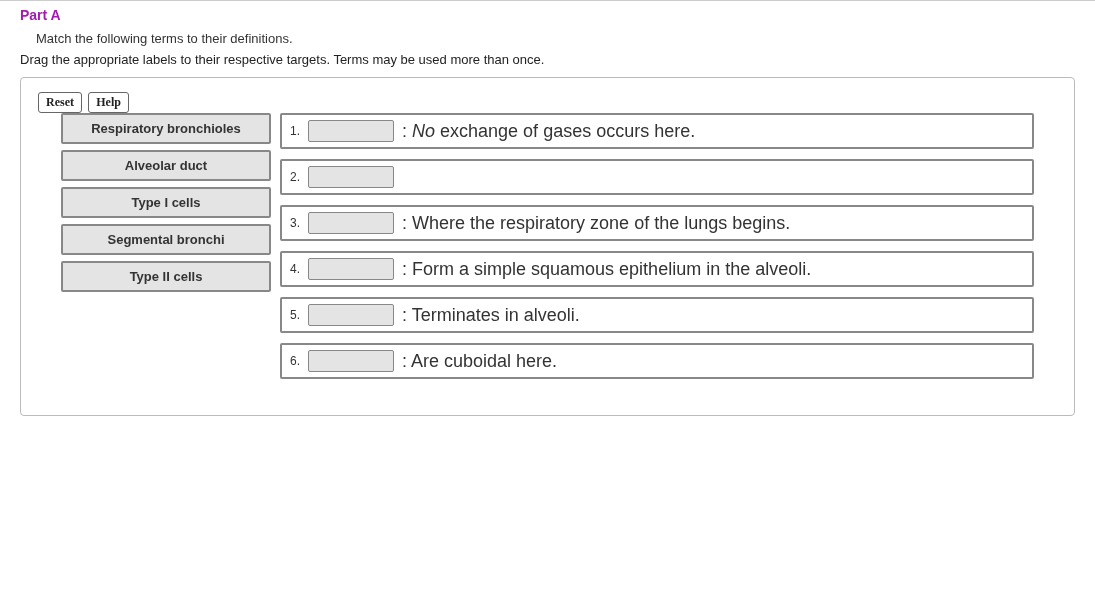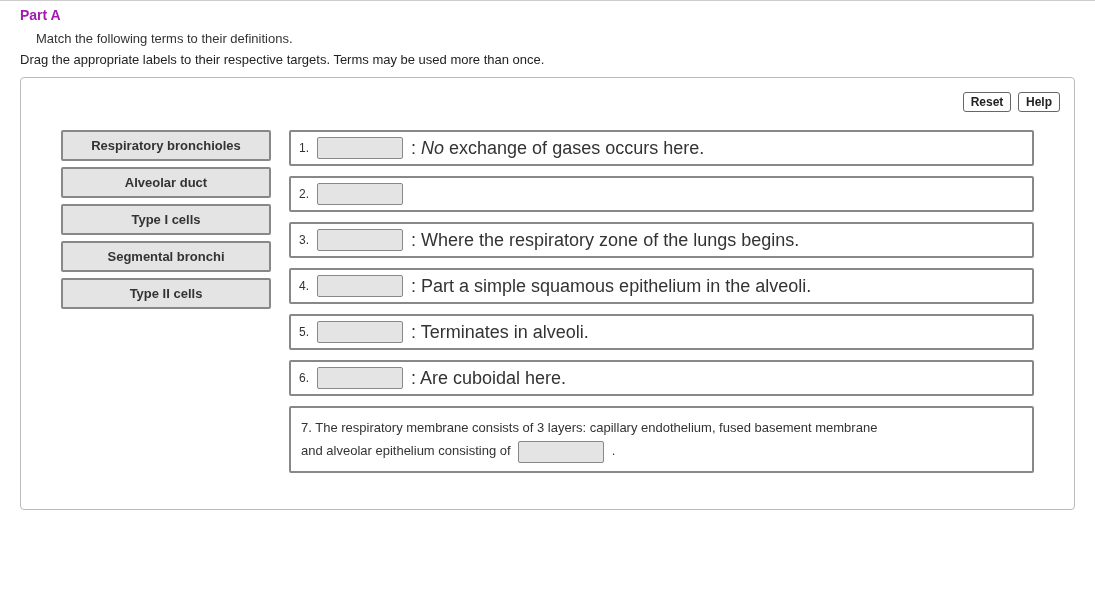--- a/index.html
+++ b/index.html
@@ -32,39 +32,39 @@
     color: #222;
   }
   .container {
     margin: 0 20px 20px 20px;
     border: 1px solid #bbb;
     border-radius: 4px;
     padding: 14px 14px 26px 14px;
     position: relative;
   }
   .top-buttons {
-    text-align: right;
-    margin-bottom: 18px;
+    text-align: left;
+    font-family: Liberation Serif, serif;
   }
   .btn {
     display: inline-block;
     background: #fff;
     border: 1px solid #666;
     border-radius: 3px;
     padding: 2px 7px;
     font-size: 12px;
     font-weight: bold;
     color: #222;
     cursor: pointer;
     margin-left: 3px;
   }
   .main-row {
     display: flex;
     align-items: flex-start;
-    gap: 18px;
+    gap: 9px;
     padding: 0 26px;
   }
   .label-col {
     width: 210px;
     flex-shrink: 0;
   }
   .label-item {
     border: 2px solid #888;
     background: #e4e4e4;
     text-align: center;
@@ -160,37 +160,31 @@
 
       <div class="target-row">
         <span class="target-num">3.</span>
         <span class="drop-slot"></span>
         <span class="target-text"><span>: </span><span>Where the respiratory zone of the lungs begins.</span></span>
       </div>
 
       <div class="target-row">
         <span class="target-num">4.</span>
         <span class="drop-slot"></span>
-        <span class="target-text"><span>: </span><span>Part a simple squamous epithelium in the alveoli.</span></span>
+        <span class="target-text"><span>: </span><span>Form a simple squamous epithelium in the alveoli.</span></span>
       </div>
 
       <div class="target-row">
         <span class="target-num">5.</span>
         <span class="drop-slot"></span>
         <span class="target-text"><span>: </span><span>Terminates in alveoli.</span></span>
       </div>
 
       <div class="target-row">
         <span class="target-num">6.</span>
         <span class="drop-slot"></span>
         <span class="target-text"><span>: </span><span>Are cuboidal here.</span></span>
       </div>
 
-      <div class="target-row multi">
-        <span class="inline-text">7. The respiratory membrane consists of 3 layers: capillary endothelium, fused basement membrane</span><br>
-        <span class="inline-text">and alveolar epithelium consisting of</span>
-        <span class="drop-slot"></span>
-        <span class="inline-text">.</span>
-      </div>
 
     </div>
   </div>
 </div>
 
 </body></html>

